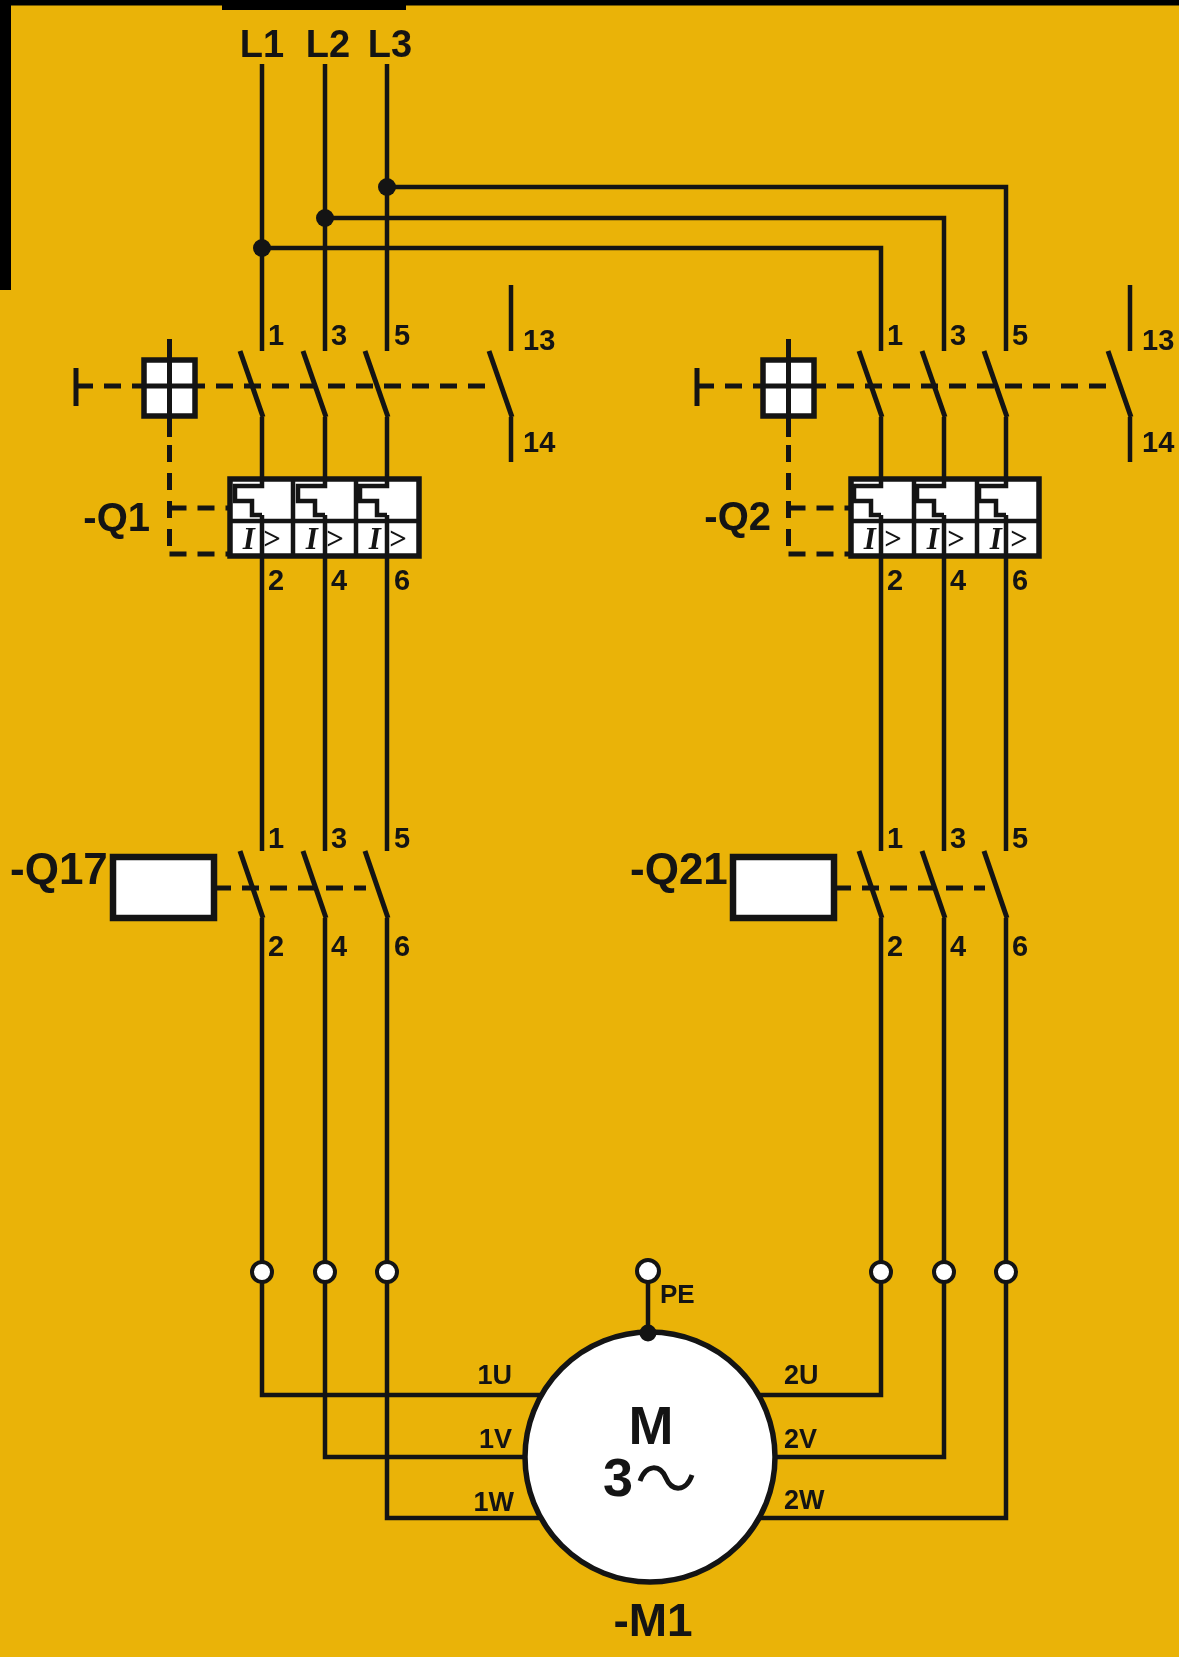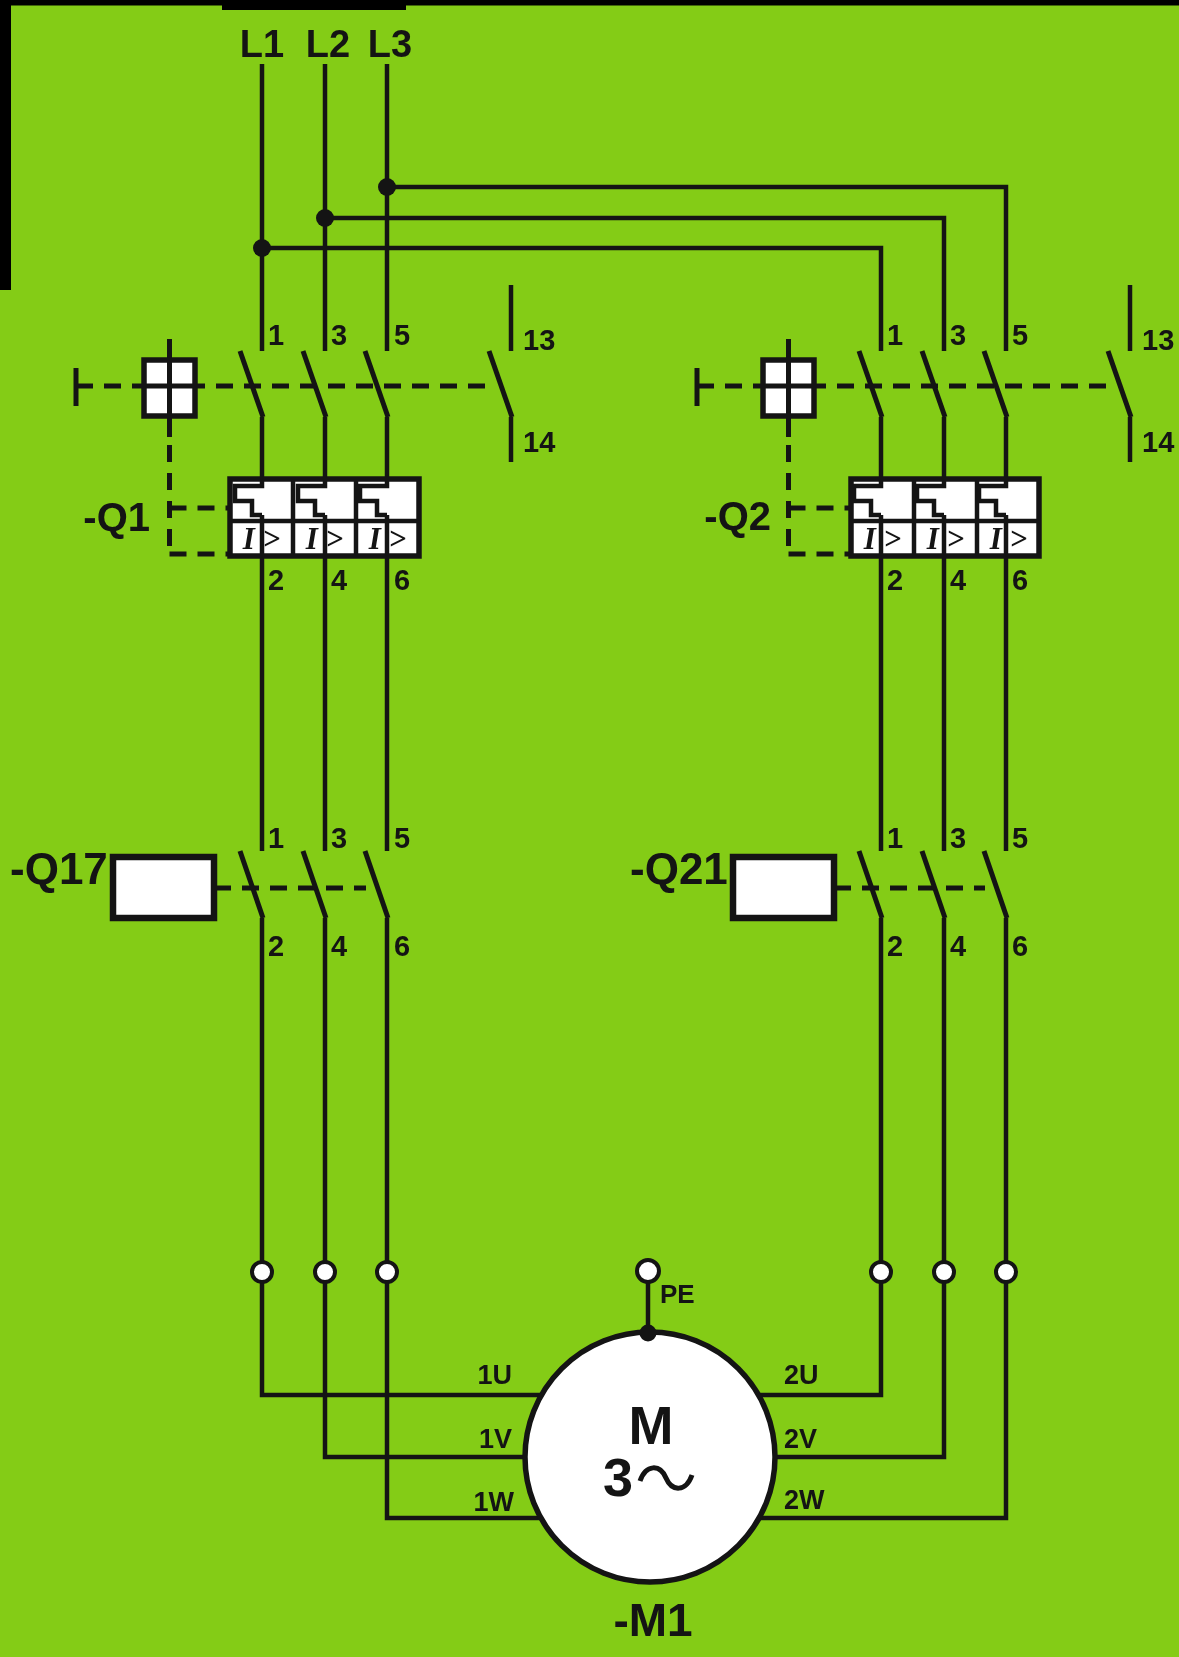--- a/index.html
+++ b/index.html
@@ -1,16 +1,16 @@
 <!DOCTYPE html>
 <html><head>
 <meta charset="utf-8">
 <style>
   html,body{margin:0;padding:0;background:#fff;}
-  .stage{width:1179px;height:1657px;position:relative;background:#84cc16;}
+  .stage{width:1179px;height:1657px;position:relative;background:#eab308;}
   svg{display:block}
   .w{stroke:#141414;stroke-width:4.5;fill:none;stroke-linecap:butt}
   .w5{stroke:#141414;stroke-width:5;fill:none;stroke-linecap:butt}
   .bx{stroke:#141414;stroke-width:5.5;fill:#fff}
   .inner{stroke:#141414;stroke-width:4.5;fill:none}
   .coil{stroke:#141414;stroke-width:6.5;fill:#fff}
   .dash{stroke:#141414;stroke-width:5;fill:none;stroke-dasharray:17 11}
   .dot{fill:#141414;stroke:none}
   .term{fill:#fff;stroke:#141414;stroke-width:4}
   .bar{fill:#000;stroke:none}

